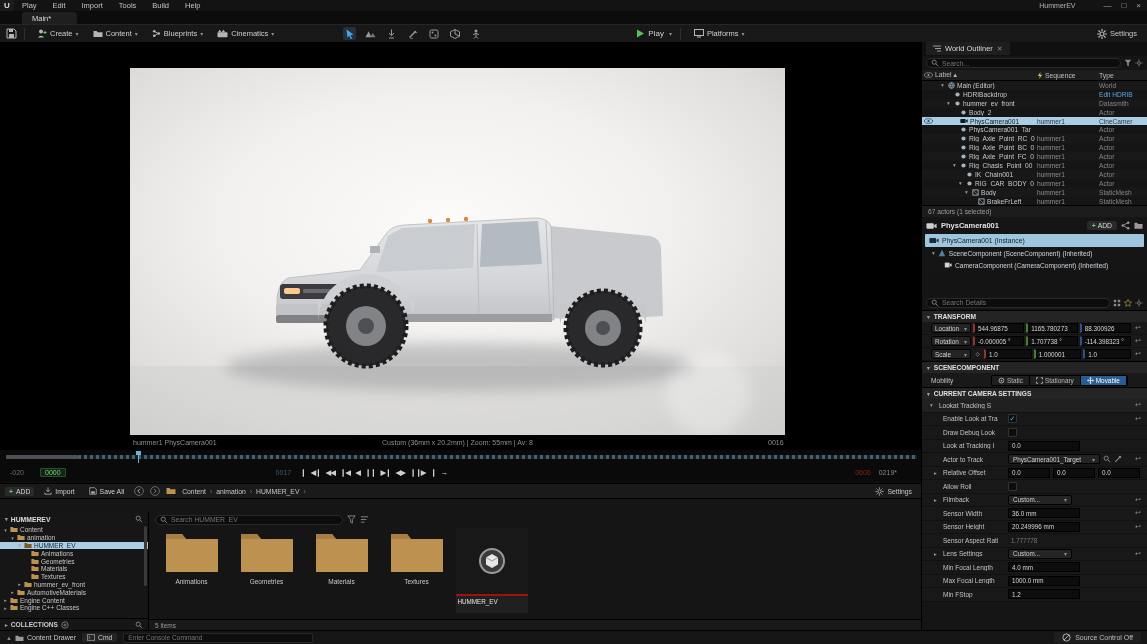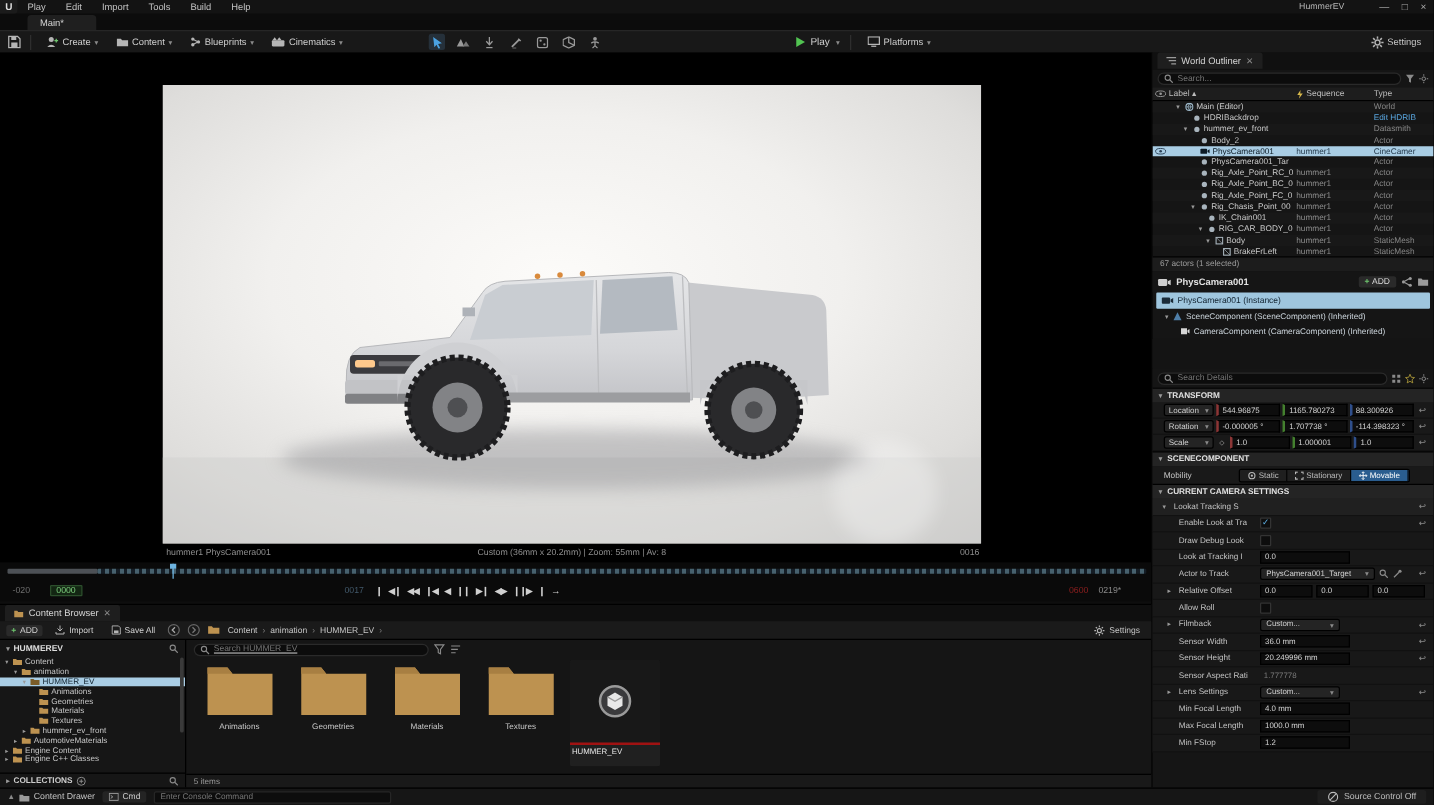--- a/index.html
+++ b/index.html
@@ -132,21 +132,21 @@
   .cb-body { position:absolute; top:28px; bottom:0; left:0; right:0; display:flex; }
   .cb-left { width:149px; border-right:1px solid #000; display:flex; flex-direction:column; background:#161616; position:relative; }
   .cb-left-head { height:14px; display:flex; align-items:center; gap:3px; padding:0 5px; font-size:6.8px; font-weight:bold; color:#ddd; }
   #cb-tree { flex:1; overflow:hidden; }
   .tree-row { height:7.8px; display:flex; align-items:center; gap:2px; font-size:6.5px; color:#c6c6c6; white-space:nowrap; }
   .tree-row.sel { background:#a9cde4; color:#10222e; }
   .tree-arrow { width:5px; font-size:5px; color:#999; text-align:center; }
   .cb-collections { height:12px; border-top:1px solid #000; display:flex; align-items:center; gap:3px; padding:0 5px; font-size:6.6px; font-weight:bold; color:#cdcdcd; }
   .cb-right { flex:1; display:flex; flex-direction:column; position:relative; }
   .cb-searchrow { height:15px; display:flex; align-items:center; gap:4px; padding:2px 6px; }
-  .cb-searchrow .searchbox { max-width:188px;text-decoration:underline; }
+  .cb-searchrow .searchbox { max-width:188px; }
   #cb-grid { flex:1; display:flex; gap:2px; padding:1px 6px; overflow:hidden; }
   .tile { width:73px; display:flex; flex-direction:column; align-items:center; }
   .tile-label { font-size:6.5px; color:#c9c9c9; margin-top:4px; text-align:center; }
   .tile-level { width:72px; background:#1e1e1e; border-radius:2px; overflow:hidden; display:flex; flex-direction:column; }
   .tile-level .lv-img { height:66px; background:#181818; display:flex; align-items:center; justify-content:center; }
   .tile-level .lv-bar { height:2px; background:#a01212; }
   .tile-level .lv-label { font-size:6.3px; color:#e8e8e8; padding:2px 2px 8px 2px; background:#202020; }
   .cb-status { height:11px; display:flex; align-items:center; padding-left:6px; font-size:6.5px; color:#9a9a9a; background:#191919; border-top:1px solid #000; }
   .vscroll { position:absolute; right:1px; top:14px; width:3px; height:60px; background:#3a3a3a; border-radius:2px; }
 
@@ -949,29 +949,20 @@
         <div class="cam-row">
           <span class="cam-exp"></span>
           <span class="cam-label">Min FStop</span>
           <span class="num-field" style="max-width: 72px;">1.2</span>
           <span class="cam-right"></span>
         </div>
       </div>
   </div>
 
   <div class="content-browser">
-    <div class="cb-tabrow">
-      <div class="panel-tab">
-        <svg class="ic" width="8" height="8" viewBox="0 0 10 10">
-            <path d="M0.5,2 h3 l1,1.2 h5 v5.3 h-9 z" fill="#bd9250"></path>
-          </svg>
-        <span>Content Browser</span>
-        <span class="vp-close">✕</span>
-      </div>
-    </div>
     <div class="cb-toolbar">
       <span class="cb-btn cb-add">
           <span class="add-plus">+</span>
           <span>ADD</span>
         </span>
       <span class="cb-btn">
         <svg class="ic" width="8" height="8" viewBox="0 0 10 10">
             <path d="M5,0.5 v5 M2.5,3.5 L5,6 L7.5,3.5" stroke="#b5b5b5" fill="none"></path>
             <path d="M1,7 v2 h8 v-2" stroke="#b5b5b5" fill="none"></path>
           </svg>

